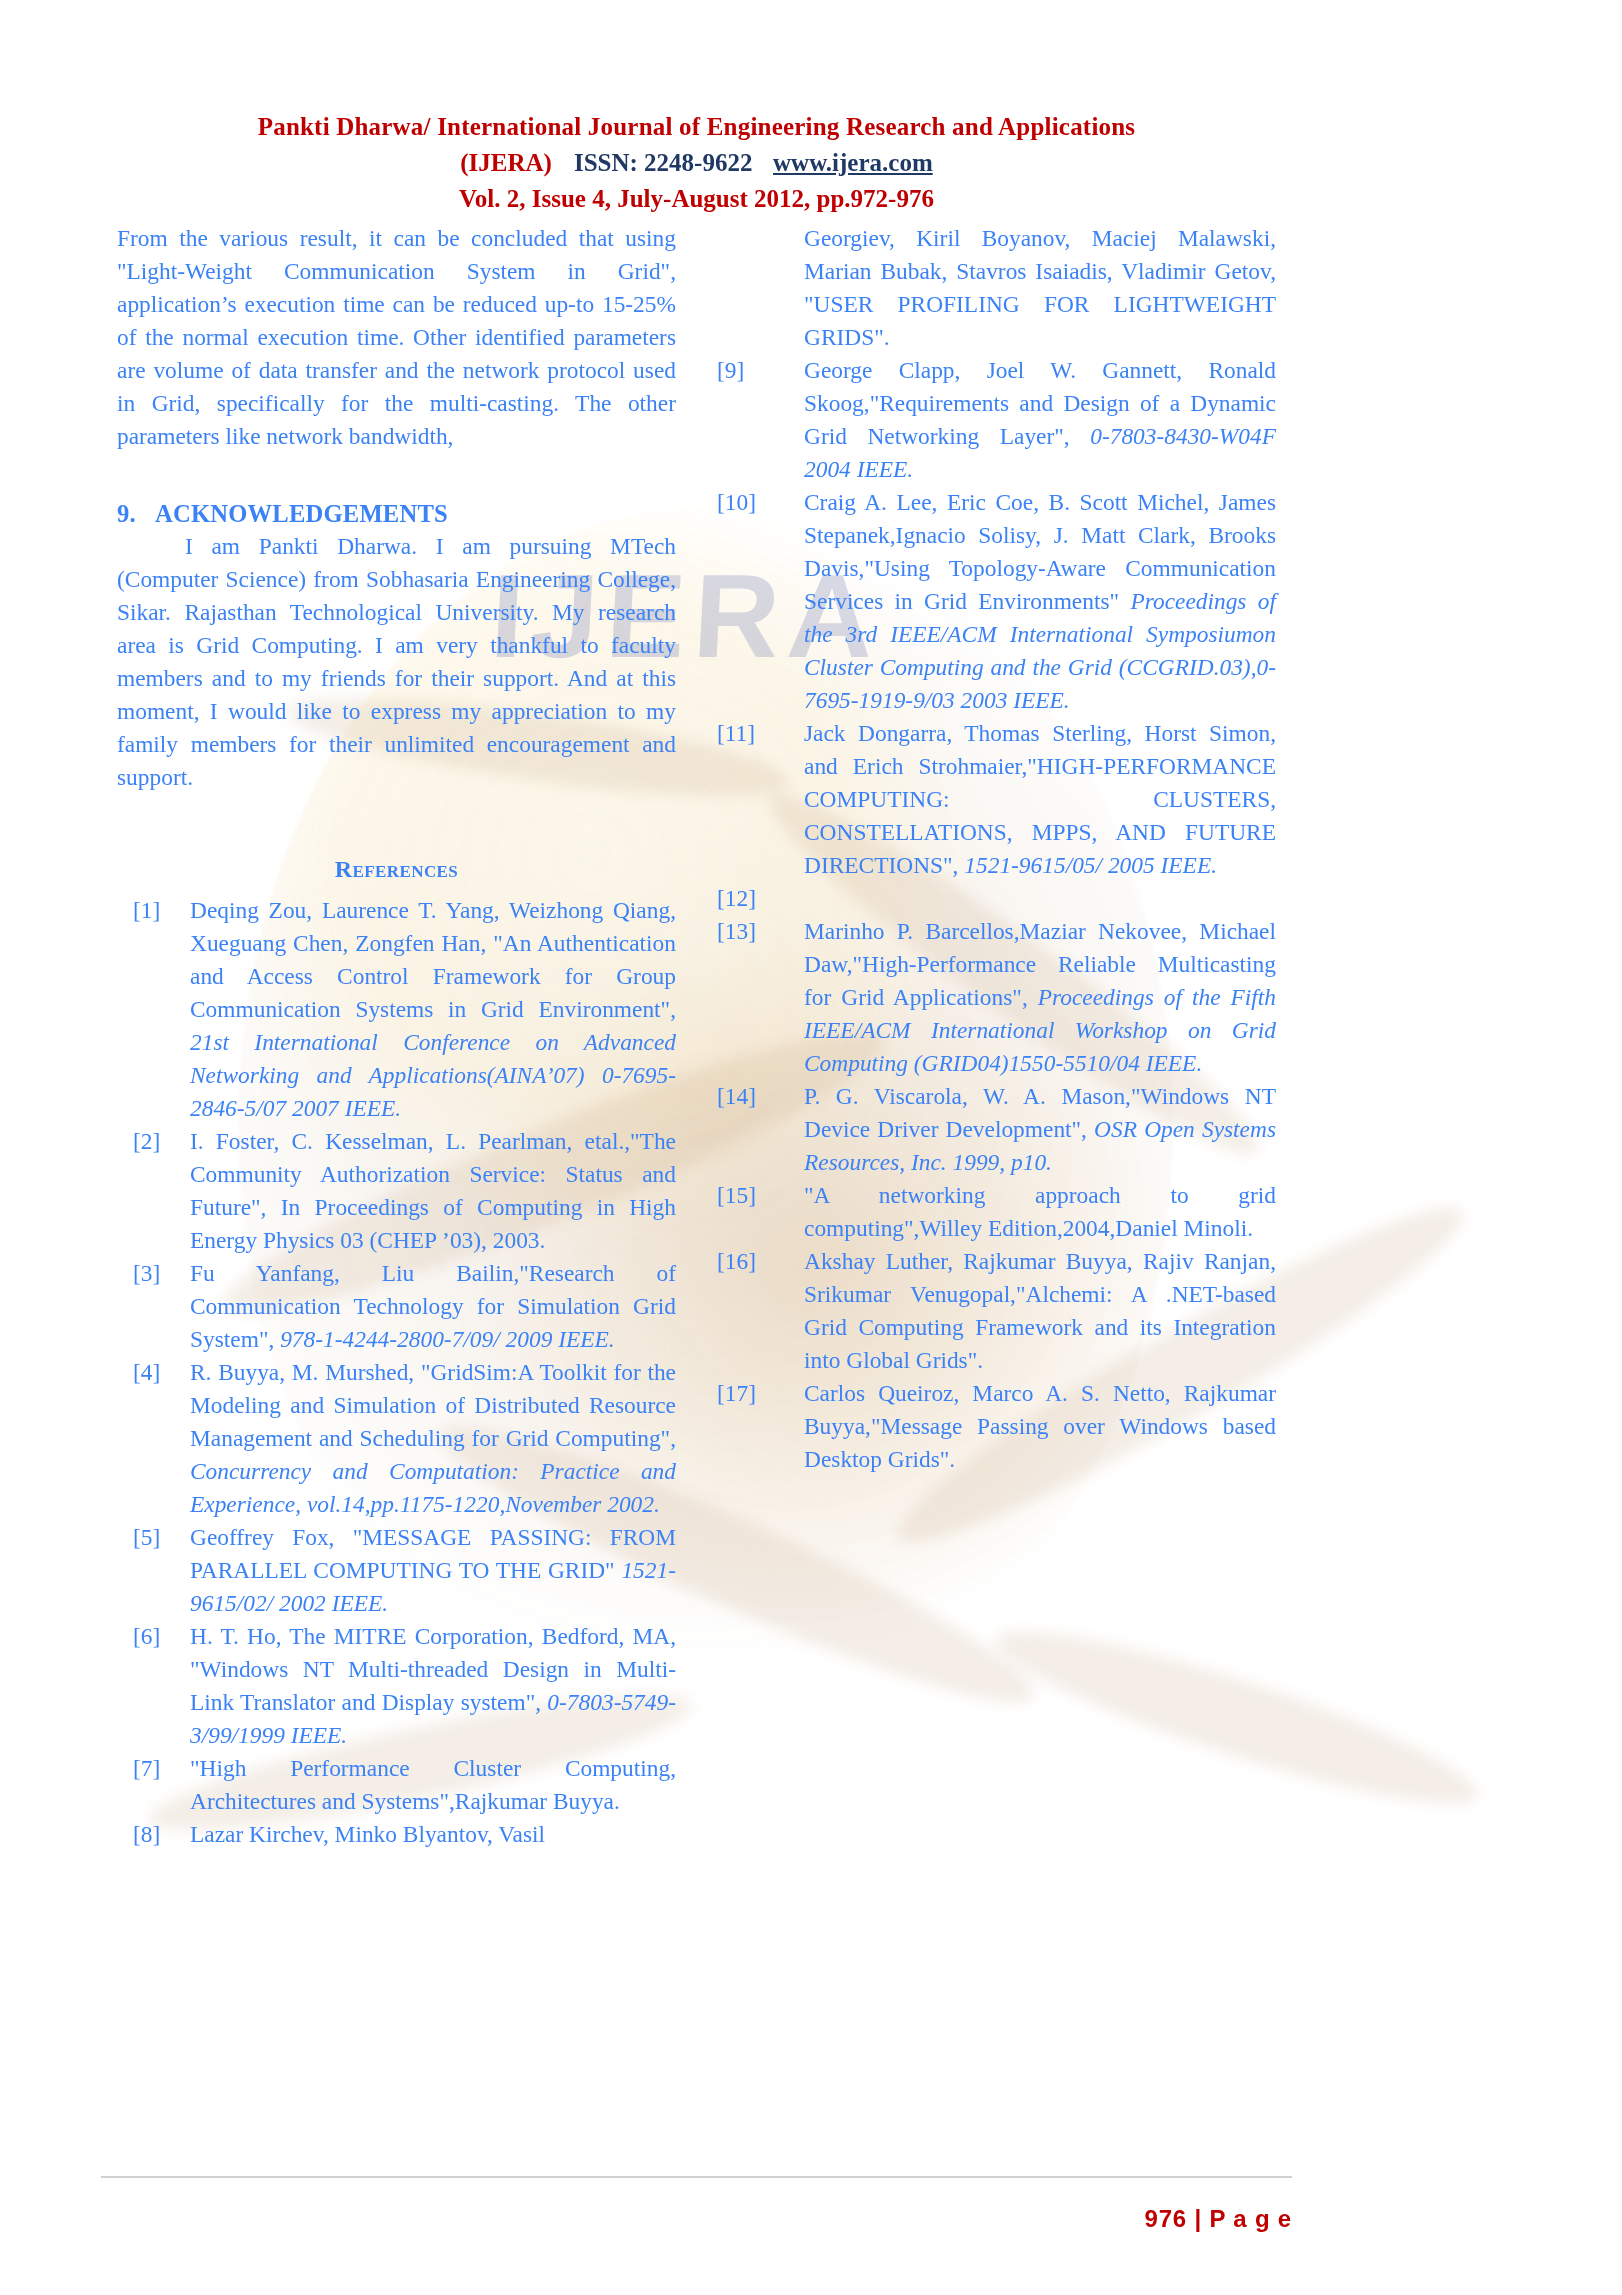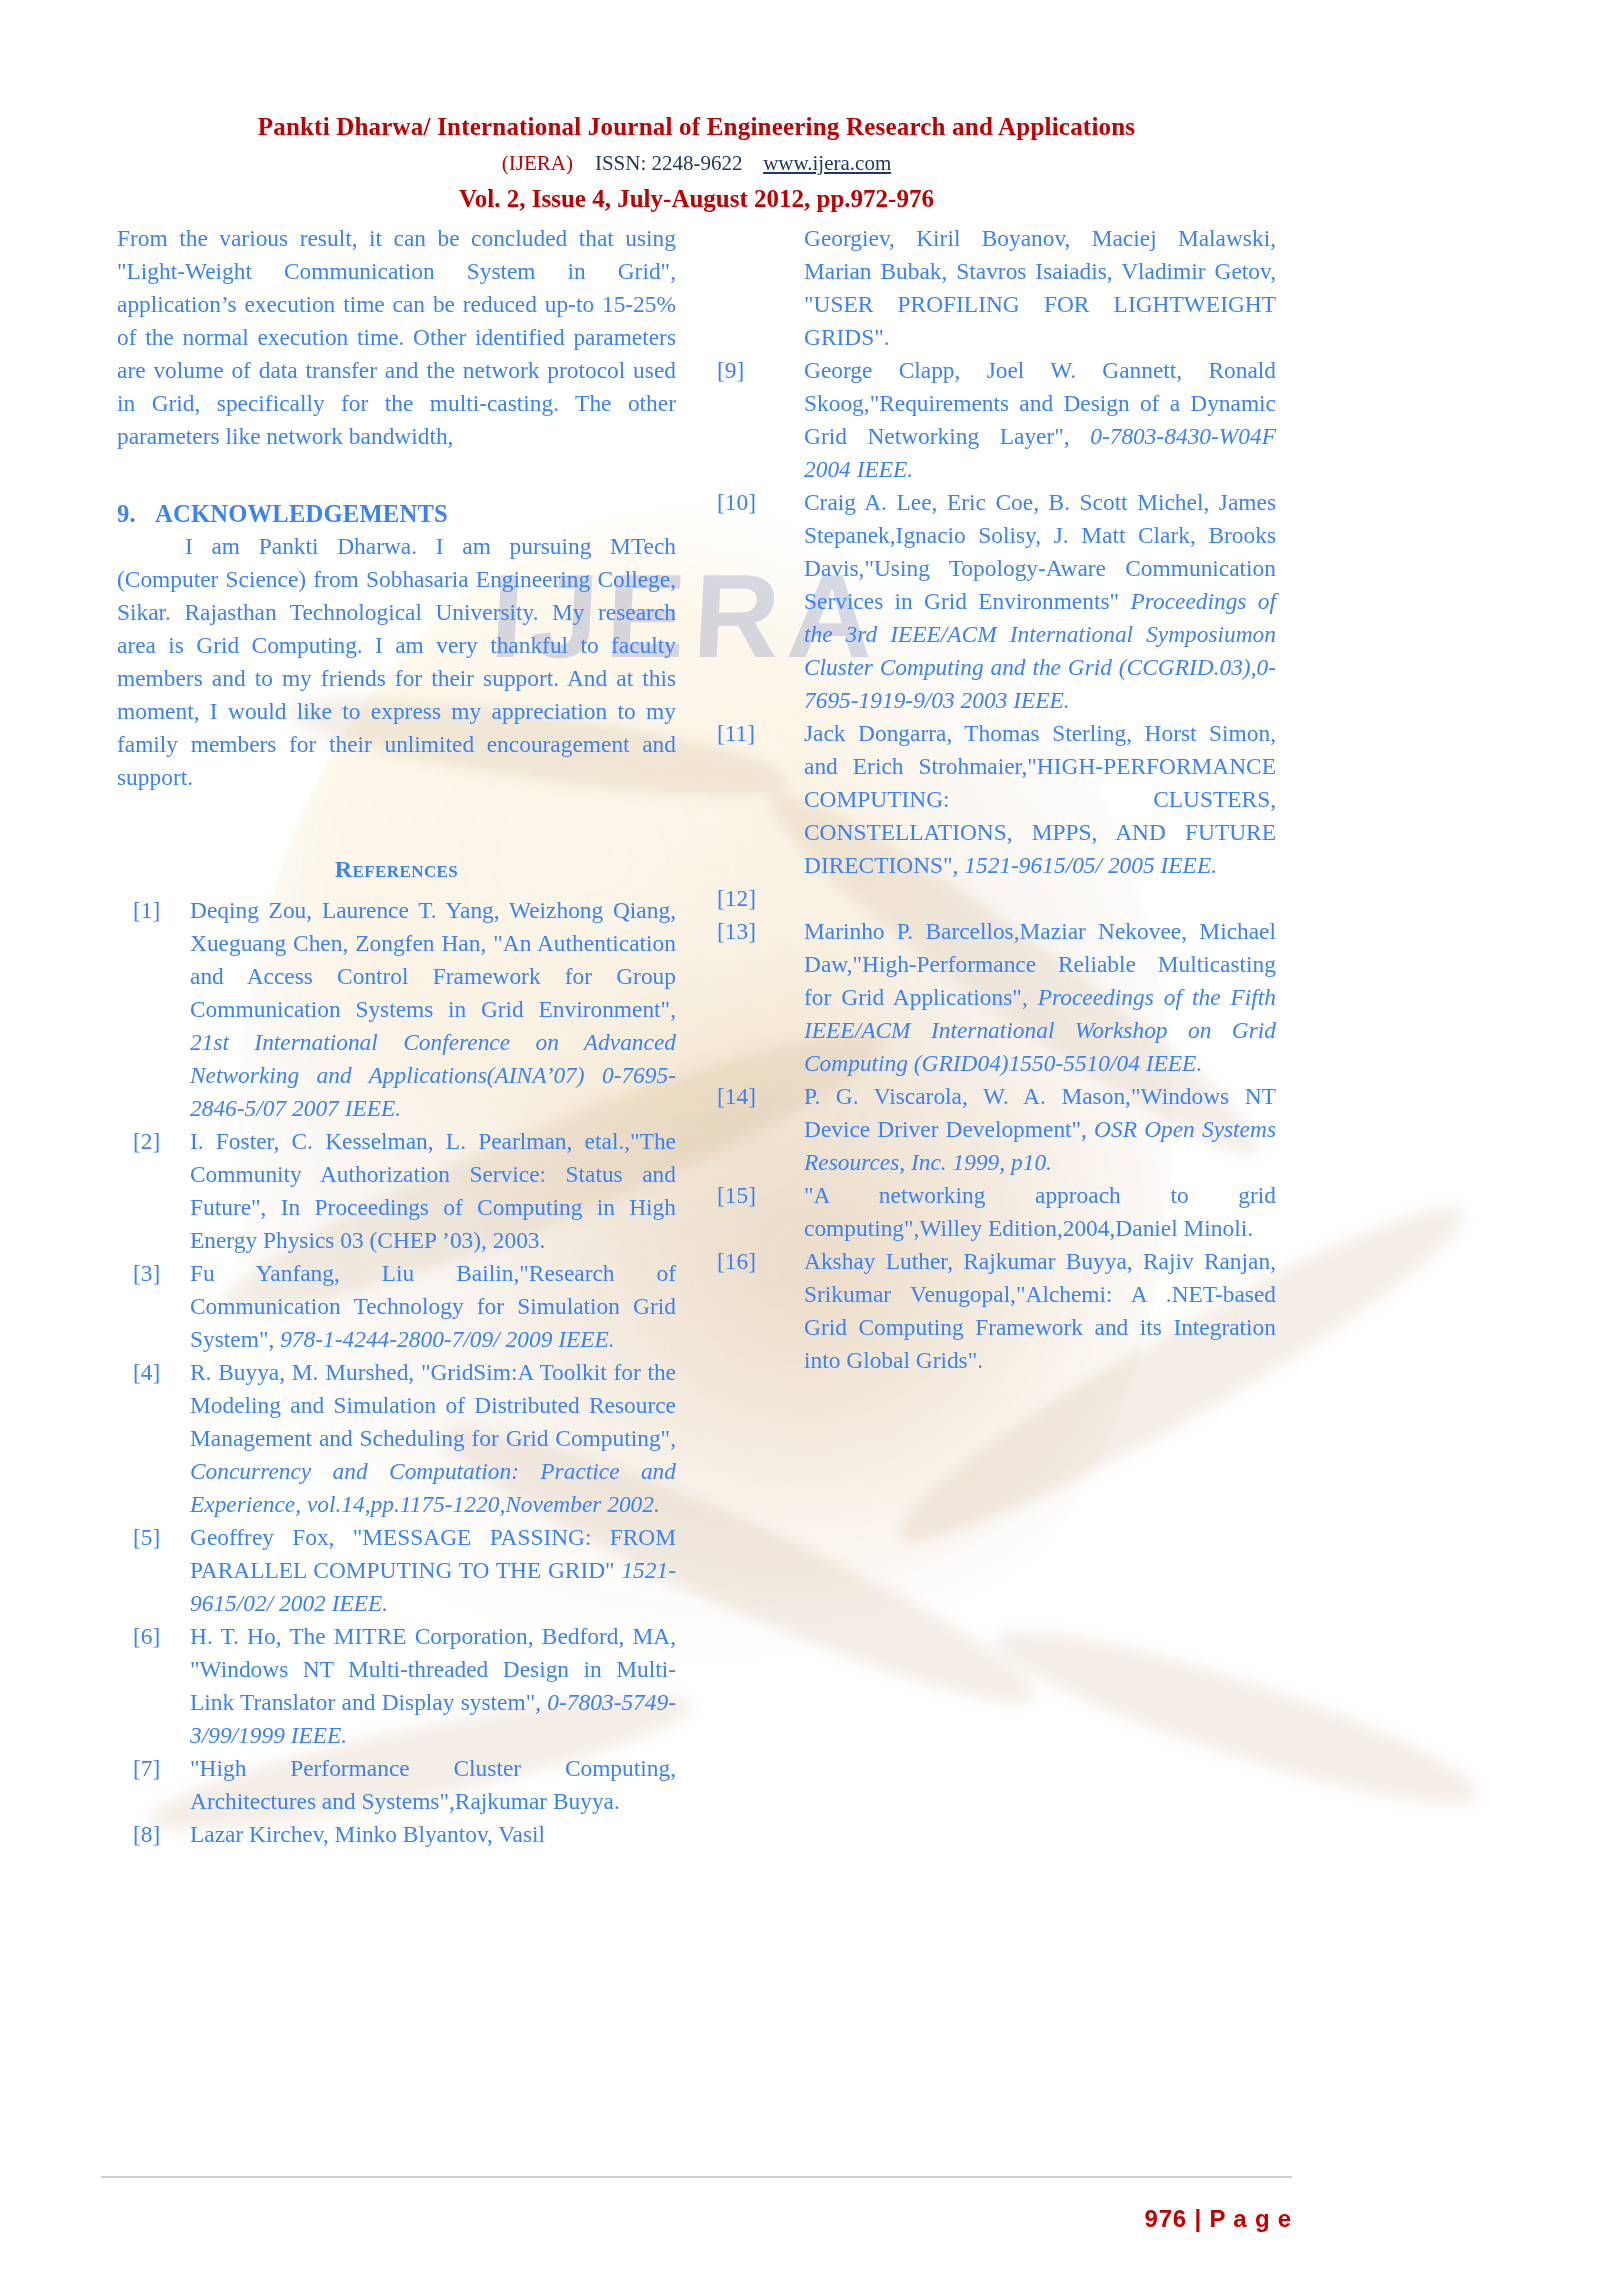--- a/index.html
+++ b/index.html
@@ -72,23 +72,23 @@
     padding-top: 93px;
   }
   .masthead .line1 {
     color: #c00000;
     font-weight: bold;
     font-size: 25px;
     line-height: 36px;
     letter-spacing: 0.2px;
   }
   .masthead .line2 {
-    font-size: 21px;
+    font-size: 25px;
     line-height: 36px;
-    font-weight: normal;
+    font-weight: bold;
   }
   .masthead .jabbr { color: #c00000; }
   .masthead .issn  { color: #1f3864; margin-left: 22px; }
   .masthead .site  {
     color: #1f3864;
     text-decoration: underline;
     margin-left: 20.6px;
   }
   .masthead .line3 {
     color: #c00000;
@@ -312,20 +312,24 @@
       <div class="ref">
         <span class="num">[15]</span>
         <span class="txt"><span>"A networking approach to grid computing",Willey Edition,2004,Daniel Minoli.</span><i></i></span>
       </div>
 
       <div class="ref">
         <span class="num">[16]</span>
         <span class="txt"><span>Akshay Luther, Rajkumar Buyya, Rajiv Ranjan, Srikumar Venugopal,"Alchemi: A .NET-based Grid Computing Framework and its Integration into Global Grids".</span><i></i></span>
       </div>
 
+      <div class="ref">
+        <span class="num">[17]</span>
+        <span class="txt"><span>Carlos Queiroz, Marco A. S. Netto, Rajkumar Buyya,"Message Passing over Windows based Desktop Grids".</span><i></i></span>
+      </div>
 
     </div>
   </div>
 
   <div class="footer-rule"></div>
   <div class="footer">976 | P a g e</div>
 
 </div>
 
 

